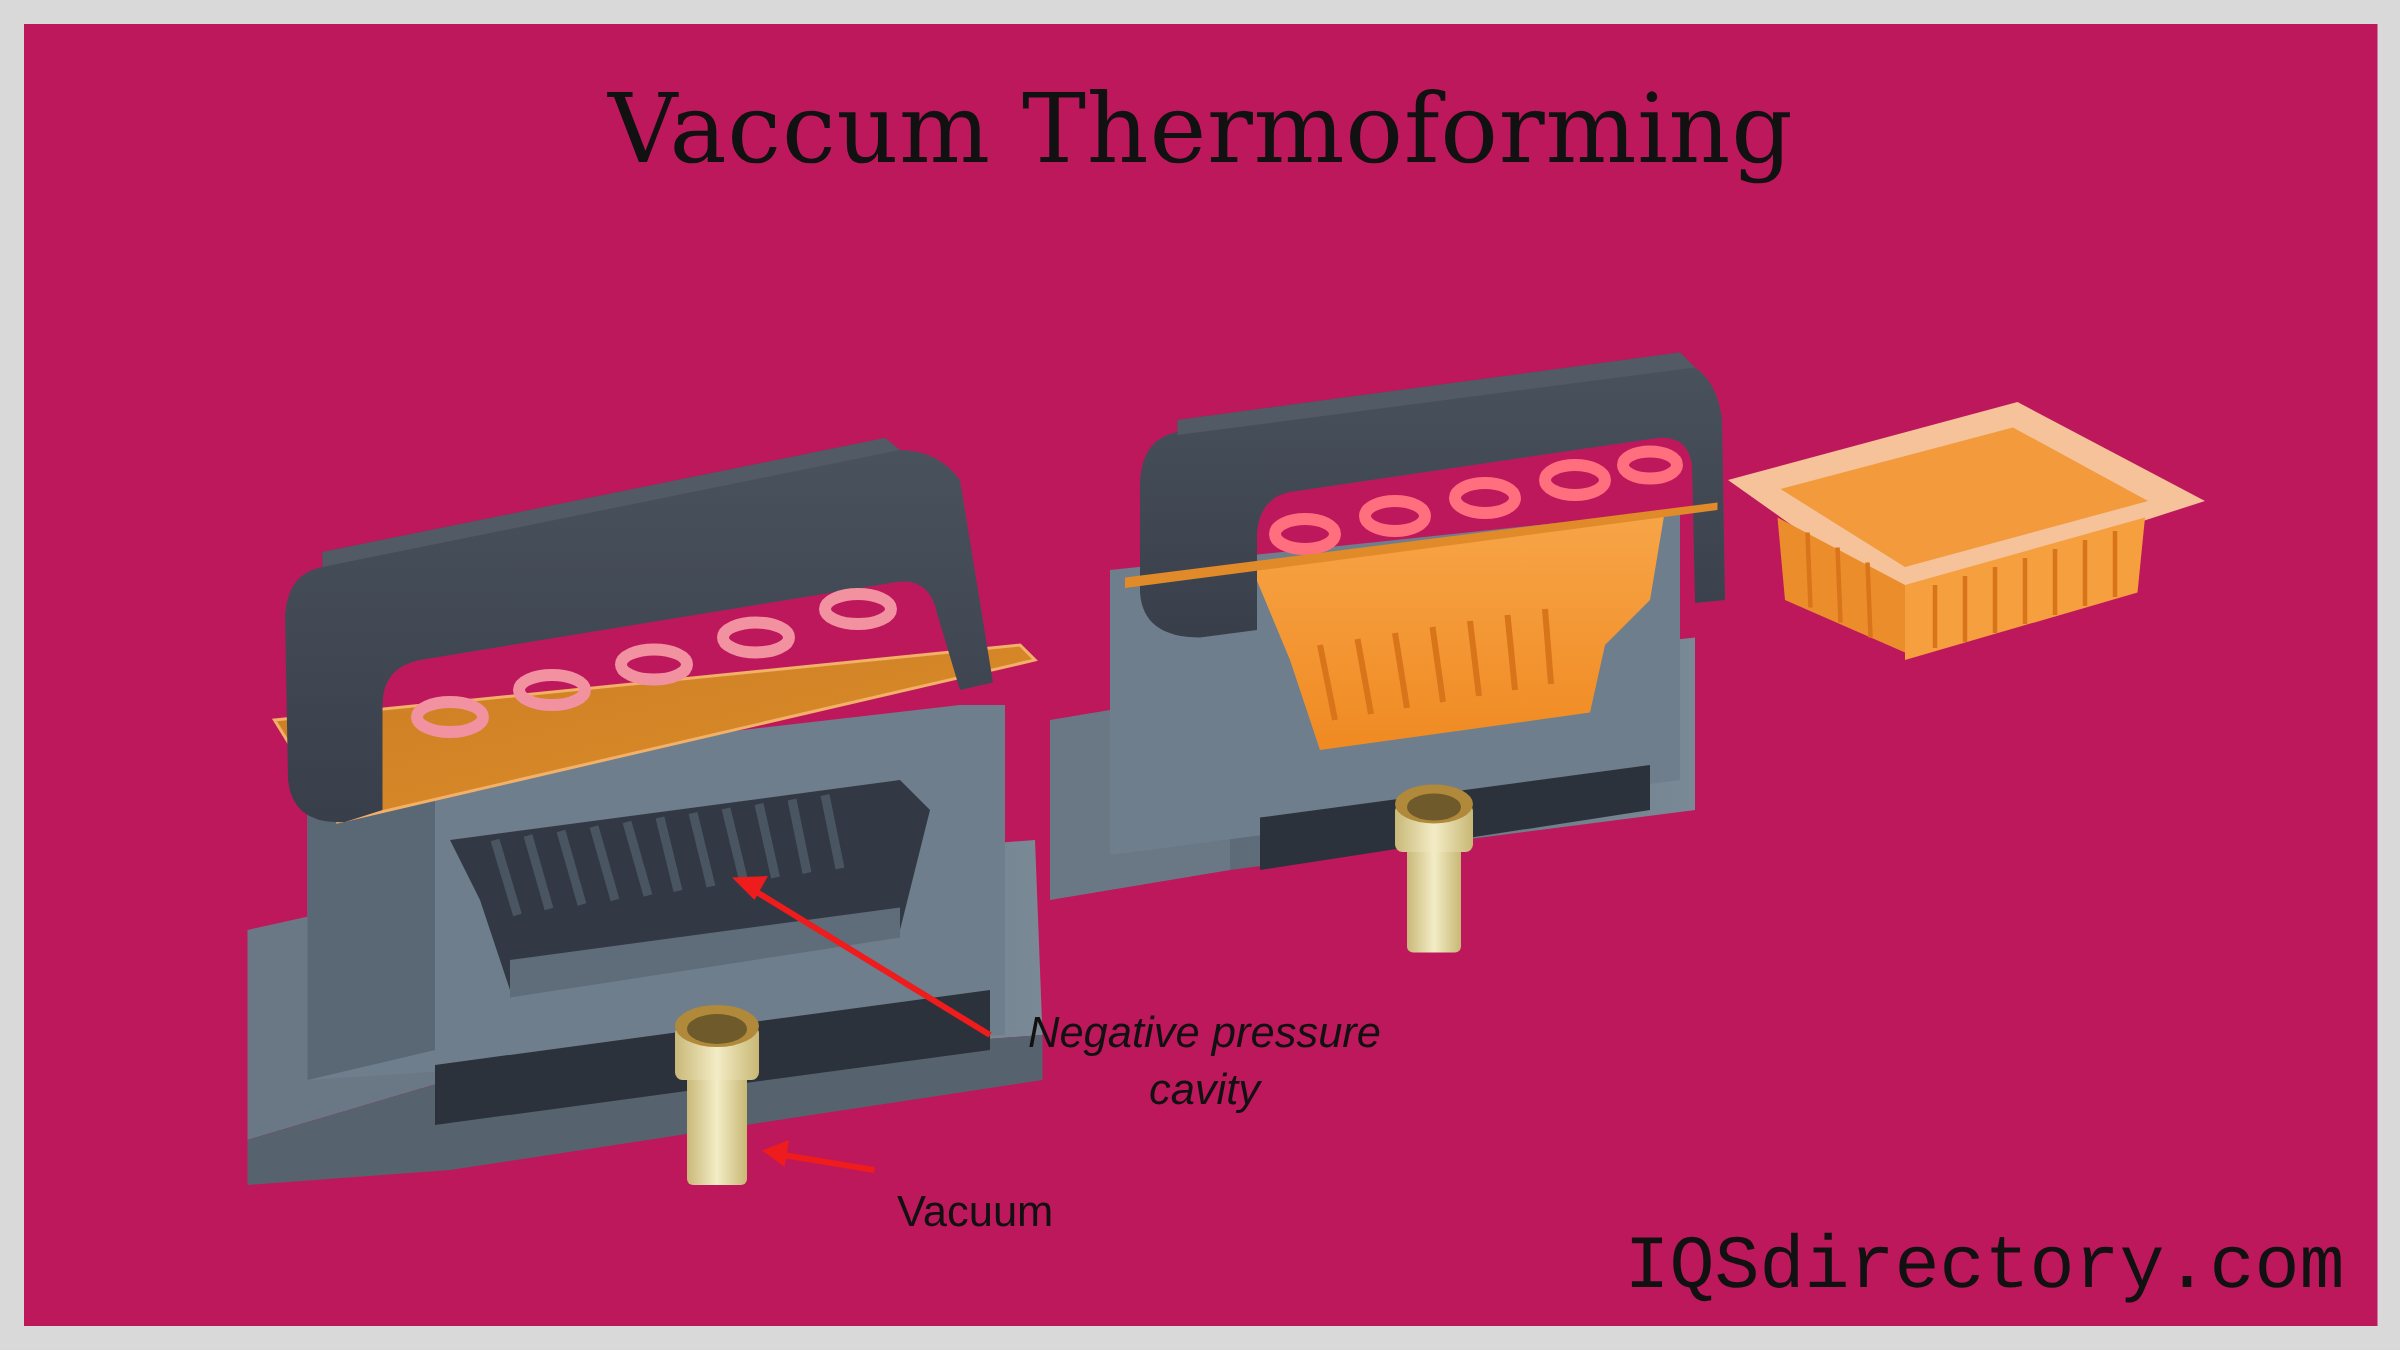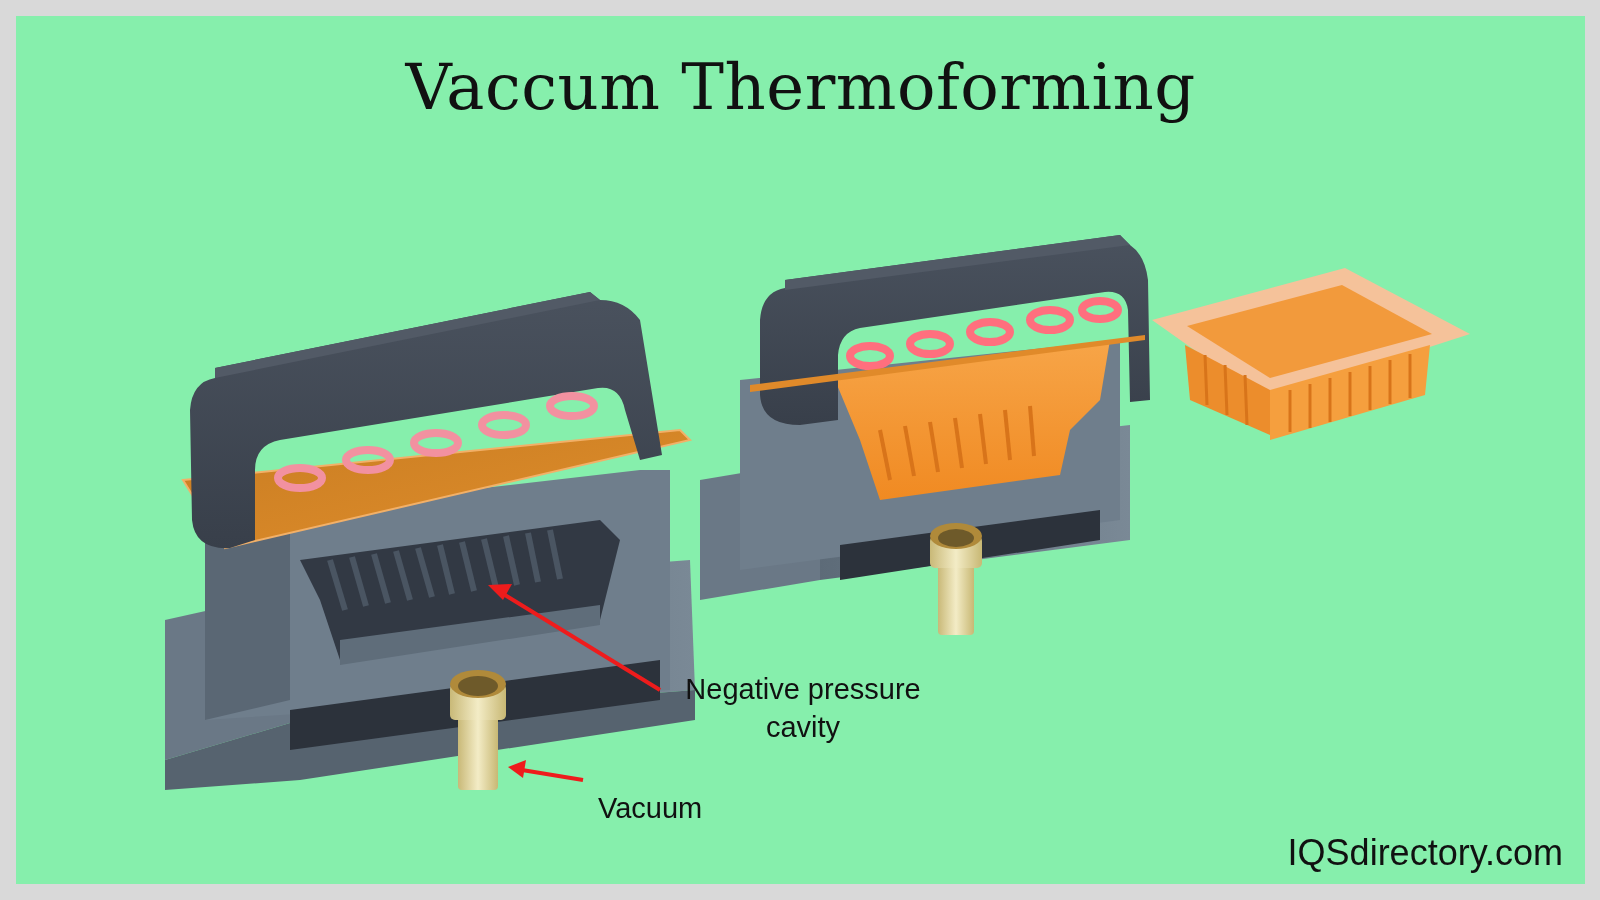--- a/index.html
+++ b/index.html
@@ -1,23 +1,23 @@
 <!DOCTYPE html>
 <html><head>
 <meta charset="utf-8">
 <style>
   html, body { margin:0; padding:0; }
   body { width:1600px; height:900px; background:#d9d9d9; position:relative; overflow:hidden; }
-  .canvas { position:absolute; left:16px; top:16px; width:1569px; height:868px; background:#86efac; overflow:hidden; }
+  .canvas { position:absolute; left:16px; top:16px; width:1569px; height:868px; background:#be185d; overflow:hidden; }
   .title { position:absolute; left:0; width:1569px; top:34px; text-align:center;
     font-family:"DejaVu Serif", serif; font-size:64px; color:#111; letter-spacing:0.5px; }
   .label { position:absolute; font-family:"Liberation Sans", sans-serif; color:#111; font-size:29px; line-height:38px; }
-  .label-neg { left:652px; top:654px; text-align:center; width:270px; }
+  .label-neg { left:652px; top:654px; text-align:center; width:270px;font-style:italic; }
   .label-vac { left:582px; top:773px; }
-  .brand { position:absolute; right:22px; bottom:10px; font-family:Liberation Sans, sans-serif; font-size:36px; color:#111; }
+  .brand { position:absolute; right:22px; bottom:10px; font-family:Liberation Mono, monospace; font-size:50px; color:#111; }
   svg.art { position:absolute; left:0; top:0; }
 </style>
 </head>
 <body>
 
 <div class="canvas">
   <svg class="art" width="1569" height="868" viewBox="16 16 1569 868">
     <defs>
       <linearGradient id="hoodG" x1="0" y1="0" x2="0" y2="1">
         <stop offset="0" stop-color="#4a525e"></stop>

